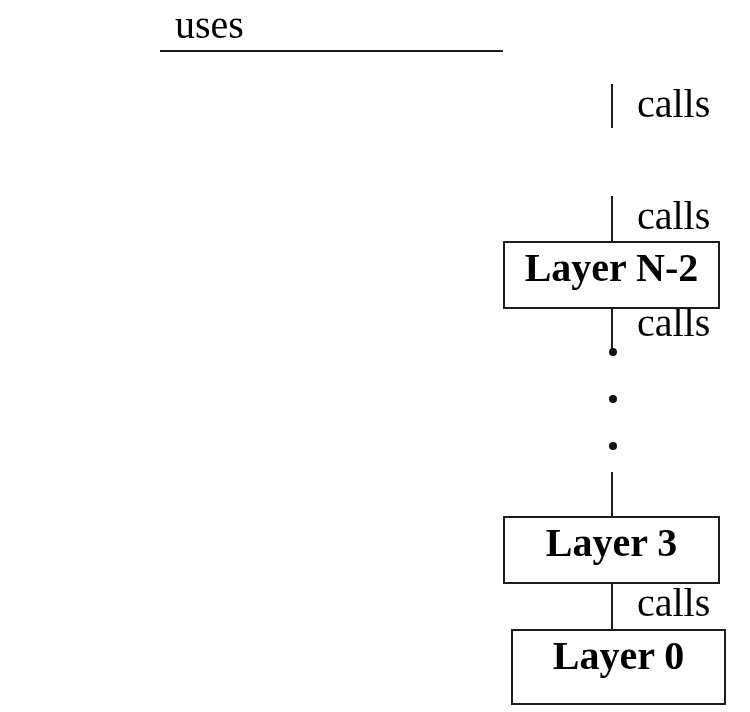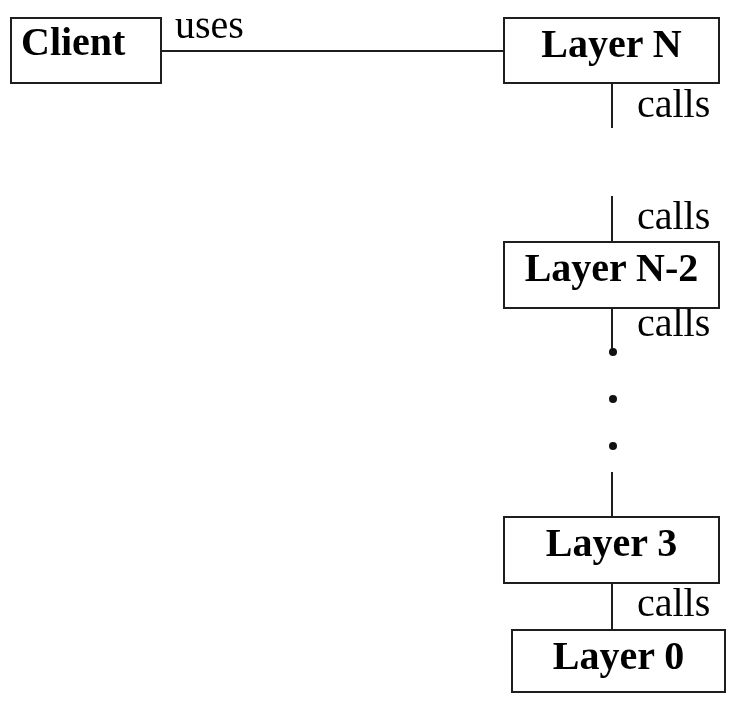--- a/index.html
+++ b/index.html
@@ -57,21 +57,21 @@
     border-radius: 50%;
     background: #111111;
   }
 
   
   .pos-client   { left: 10px;  top: 17px;  width: 152px; height: 67px; }
   .pos-layer-n  { left: 503px; top: 17px;  width: 217px; height: 67px; }
   .pos-layer-n1 { left: 503px; top: 128px; width: 217px; height: 68px; }
   .pos-layer-n2 { left: 503px; top: 241px; width: 217px; height: 68px; }
   .pos-layer-1  { left: 503px; top: 516px; width: 217px; height: 68px; }
-  .pos-layer-0  { left: 511px; top: 629px; width: 215px; height: 64px; }
+  .pos-layer-0  { left: 511px; top: 629px; width: 215px; height: 76px; }
 
   
   .pos-uses-line { left: 160px; top: 50px;  width: 343px; }
   .pos-vline-1   { left: 611px; top: 84px;  height: 44px; }
   .pos-vline-2   { left: 611px; top: 196px; height: 45px; }
   .pos-vline-3   { left: 611px; top: 309px; height: 40px; }
   .pos-vline-4   { left: 611px; top: 472px; height: 44px; }
   .pos-vline-5   { left: 611px; top: 584px; height: 45px; }
 
   
@@ -101,19 +101,17 @@
   <div class="dot pos-dot-1"></div>
   <div class="dot pos-dot-2"></div>
   <div class="dot pos-dot-3"></div>
 
   <div class="edge-label pos-uses">uses</div>
   <div class="edge-label pos-calls-1">calls</div>
   <div class="edge-label pos-calls-2">calls</div>
   <div class="edge-label pos-calls-3">calls</div>
   <div class="edge-label pos-calls-4">calls</div>
 
-  <div class="box client pos-client">Client</div>
-  <div class="box pos-layer-n">Layer N</div>
   <div class="box pos-layer-n2">Layer N-2</div>
   <div class="box pos-layer-1">Layer 3</div>
   <div class="box pos-layer-0">Layer 0</div>
 
 </div>
 
 </body></html>

